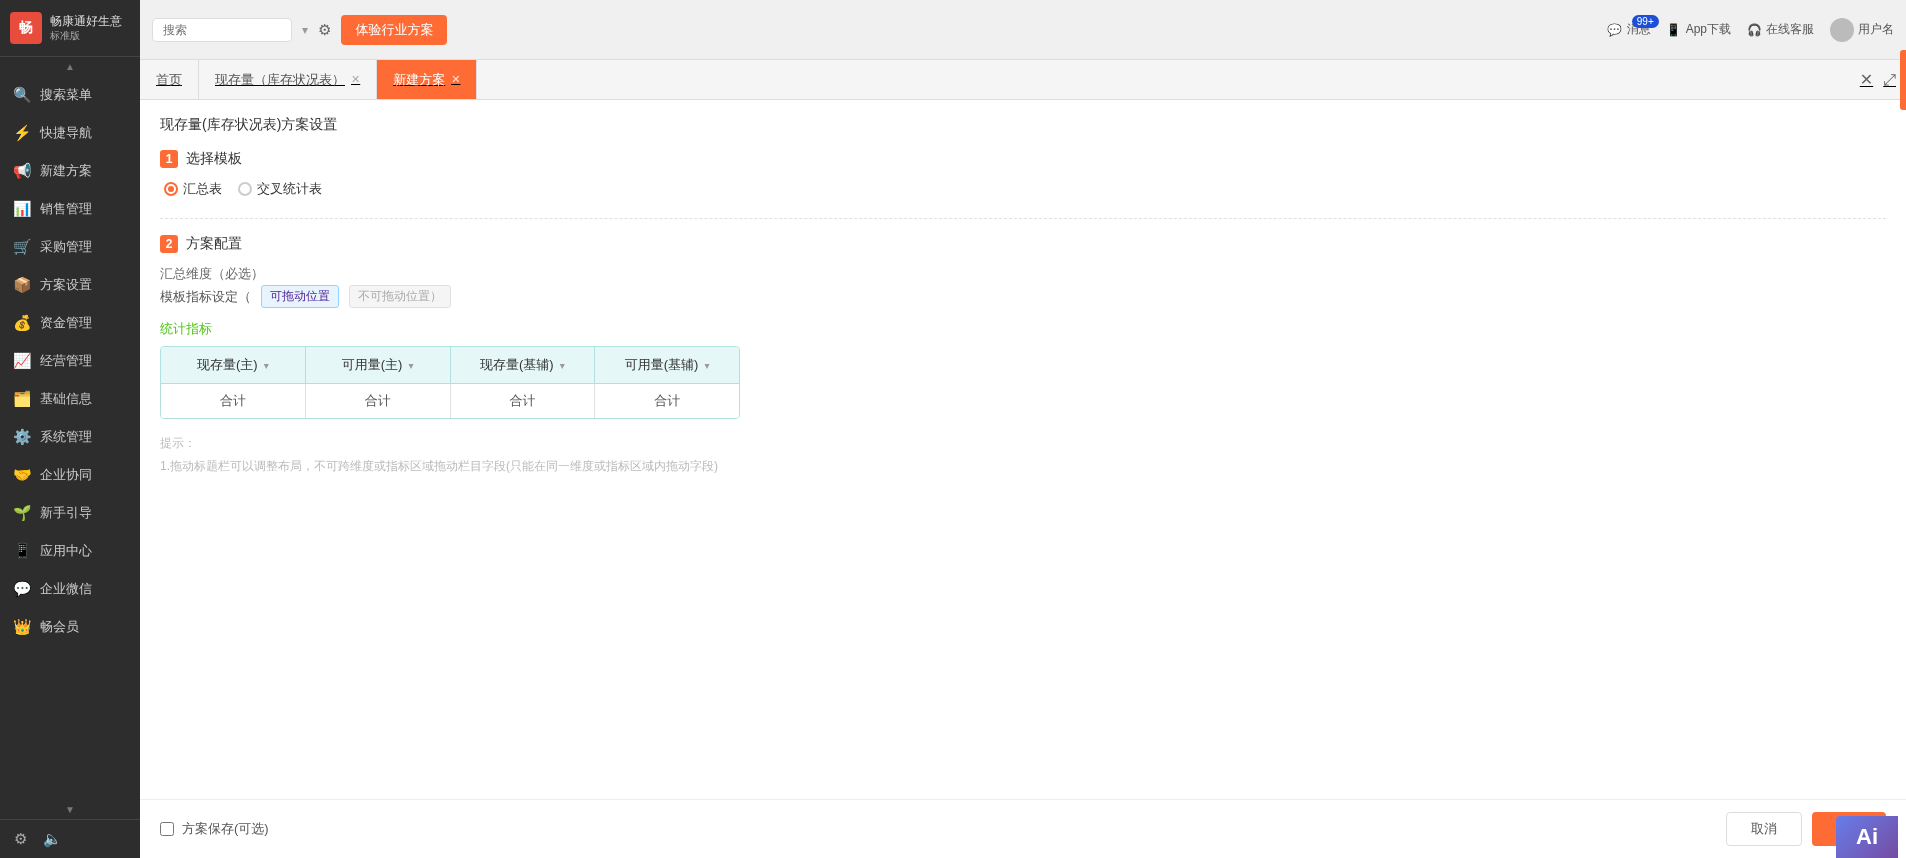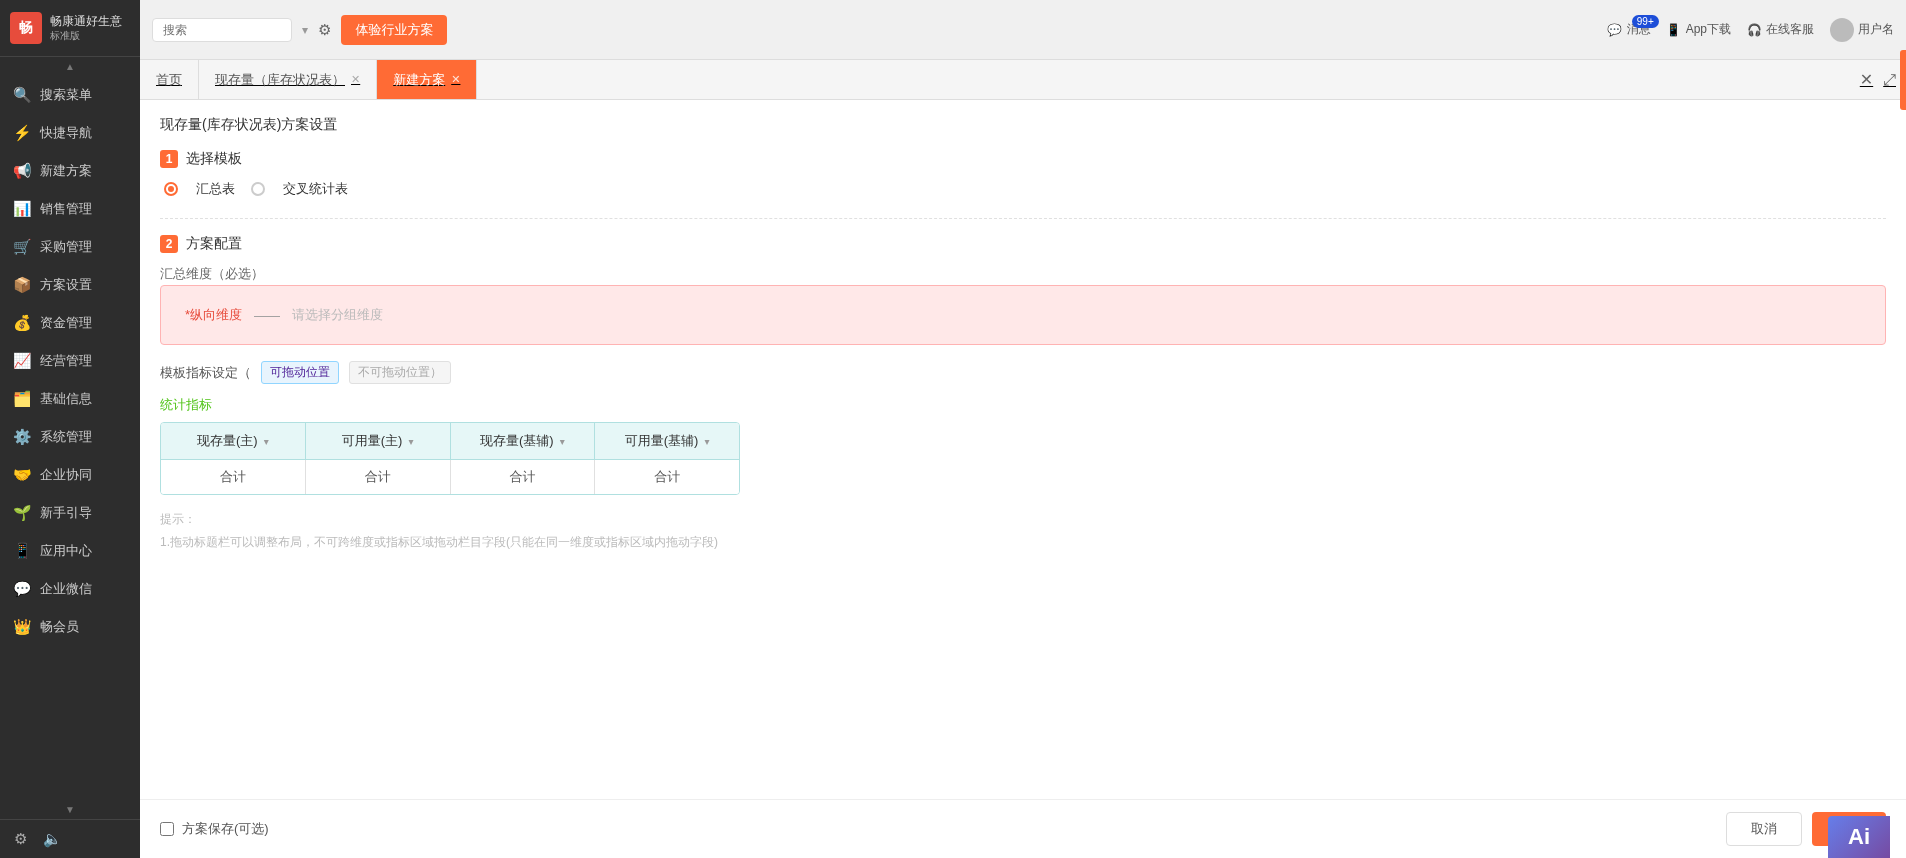--- a/index.html
+++ b/index.html
@@ -172,21 +172,21 @@
       color: white;
       border-radius: 3px;
       font-size: 12px;
       display: flex; align-items: center; justify-content: center;
       font-weight: bold; flex-shrink: 0;
     }
     .section-title { font-size: 14px; color: #333; font-weight: 500; }
 
     
     .template-select { display: flex; align-items: center; gap: 16px; padding-left: 4px; }
-    .radio-option { display: flex; align-items: center; gap: 18px; cursor: pointer; font-size: 13px; color: #333; }
+    .radio-option { display: flex; align-items: center; gap: 5px; cursor: pointer; font-size: 13px; color: #333; }
     .radio-circle {
       width: 14px; height: 14px; border-radius: 50%;
       border: 2px solid #ccc;
       display: flex; align-items: center; justify-content: center;
     }
     .radio-circle.selected { border-color: #ff6b35; }
     .radio-circle.selected::after {
       content: ''; width: 6px; height: 6px;
       background: #ff6b35; border-radius: 50%;
     }
@@ -315,21 +315,21 @@
       width: 6px;
       height: 60px;
       background: #ff6b35;
       border-radius: 3px 0 0 3px;
     }
 
     
     .ai-badge {
       position: fixed;
       bottom: 0;
-      right: 16px;
+      right: 8px;
       background: linear-gradient(135deg, #667eea 0%, #764ba2 100%);
       color: white;
       padding: 8px 20px;
       font-size: 22px;
       font-weight: bold;
       border-radius: 4px 0 0 0;
     }
   </style>
 </head>
 <body>
@@ -483,27 +483,20 @@
     <hr class="section-divider">
 
     <div class="section">
       <div class="section-header">
         <div class="section-number">2</div>
         <span class="section-title">方案配置</span>
       </div>
 
       <div class="config-label">汇总维度（必选）</div>
 
-      <div class="dimension-area">
-        <div class="dimension-row">
-          <span class="dimension-label">*纵向维度</span>
-          <span class="dimension-dash">——</span>
-          <span class="dimension-placeholder">请选择分组维度</span>
-        </div>
-      </div>
 
       <div class="indicator-settings">
         <span class="indicator-settings-label">模板指标设定（</span>
         <span class="indicator-tag draggable">可拖动位置</span>
         <span class="indicator-tag non-draggable">不可拖动位置）</span>
       </div>
 
       <div class="stats-label">统计指标</div>
       <div class="stats-table">
         <div class="stats-table-header">

